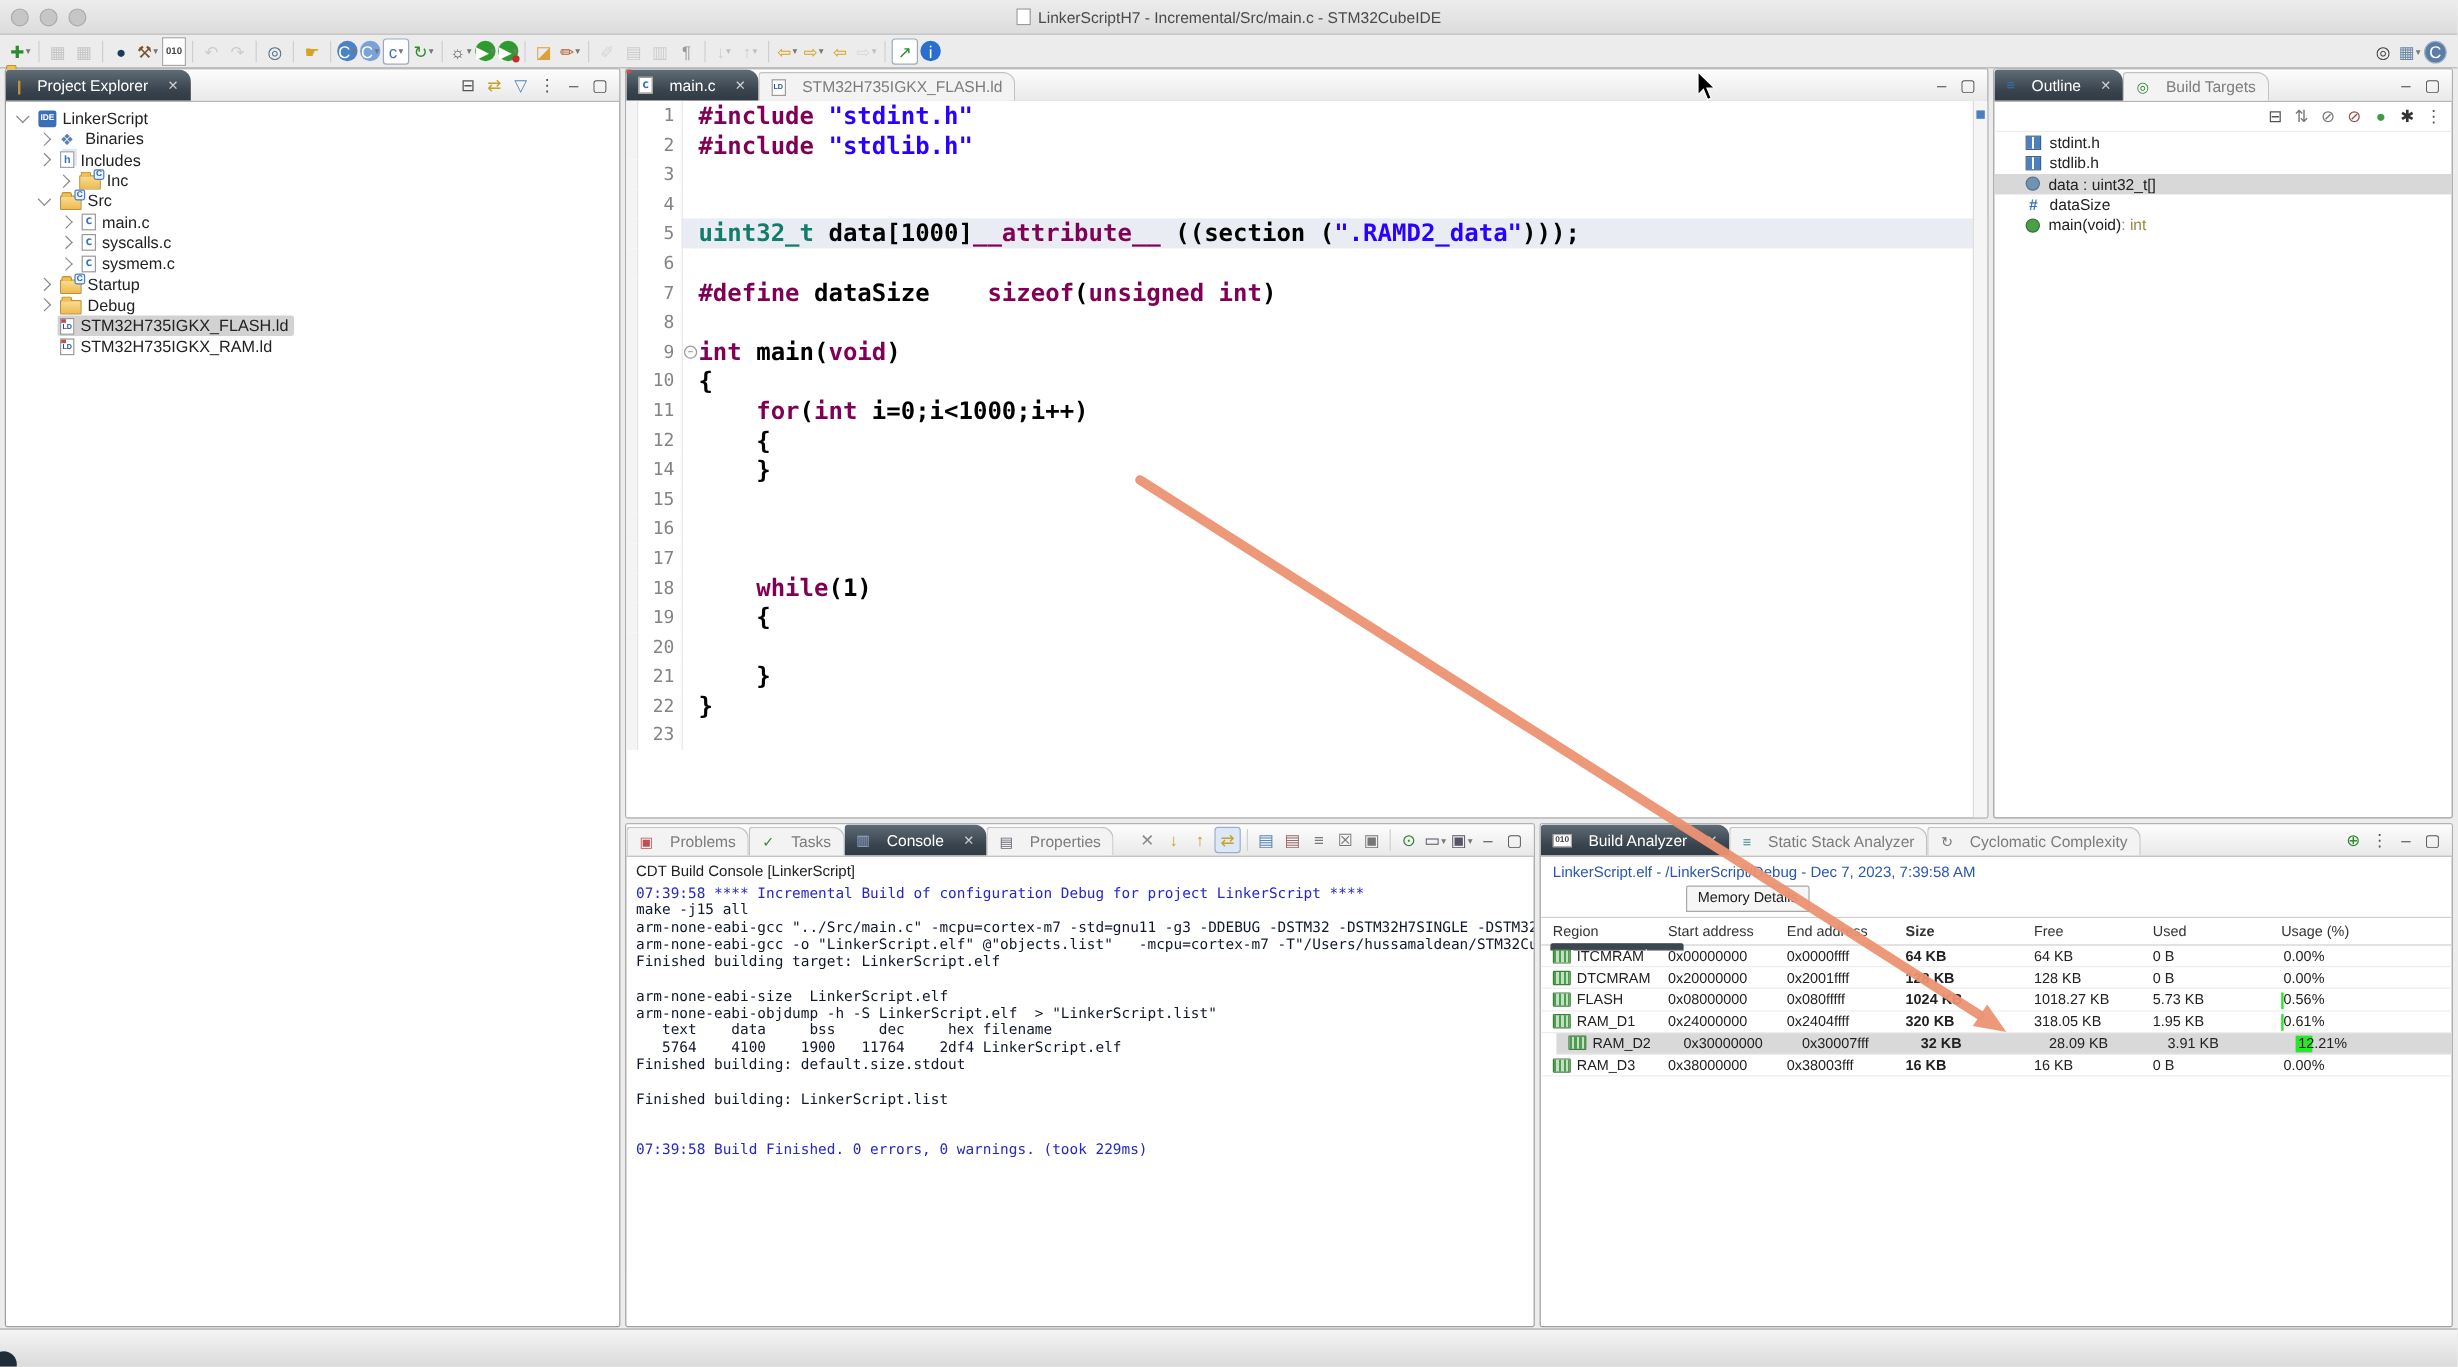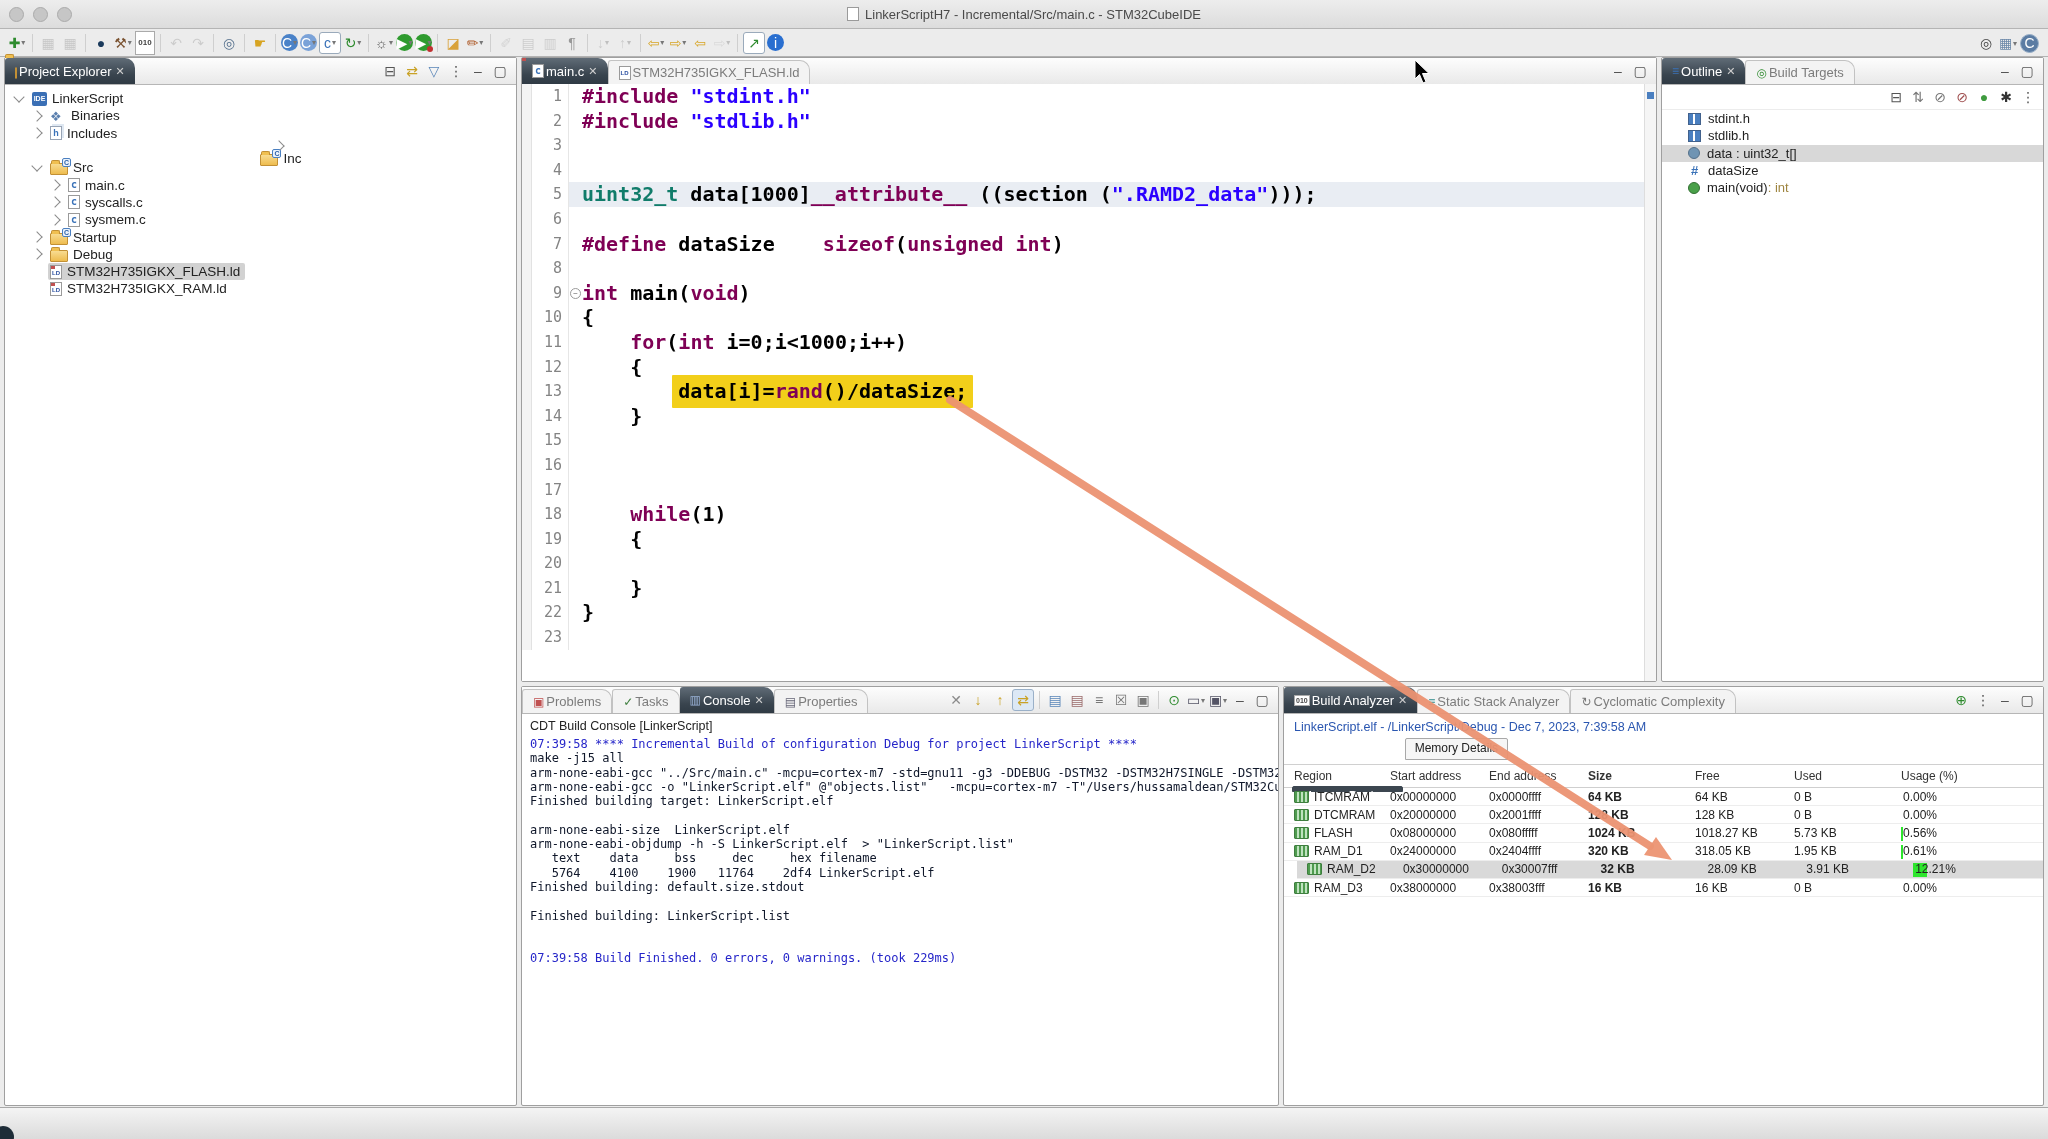--- a/index.html
+++ b/index.html
@@ -25,21 +25,21 @@
   .i.boxed{border:1px solid #9ab0c8;background:#dce8f5;}
   .i.round{border-radius:50%;width:17px;height:17px;min-width:17px;}
   .i .dd{font-size:8px;color:#777;margin-left:1px;}
   .i .dot{position:absolute;right:-1px;bottom:-1px;width:6px;height:6px;border-radius:50%;}
   .sep{width:1px;height:18px;background:#cfcfcf;margin:0 4px;display:inline-block;}
   
   .panel{position:absolute;background:#fff;border:1px solid #9f9f9f;border-radius:2px;box-sizing:border-box;}
   .phead{height:26px;background:linear-gradient(#fdfdfd,#e9e9e9);border-bottom:1px solid #b6b6b6;
      display:flex;align-items:stretch;}
   .tabs{display:flex;flex:1;overflow:hidden;}
-  .tab{display:flex;align-items:center;gap:2px;padding:0 10px;font-size:13px;color:#7c7c7c;
+  .tab{display:flex;align-items:center;gap:14px;padding:0 10px;font-size:13px;color:#7c7c7c;
      border-radius:3px 10px 0 0;white-space:nowrap;}
   .tab.active{background:linear-gradient(#606c77,#39444e 65%,#2f3a44);color:#fff;}
   .tab.framed{border:1px solid #c2c2c2;border-bottom:none;background:#f3f3f3;margin-top:2px;}
   .tab .tclose{font-size:11px;color:#cfcfcf;margin-left:2px;}
   .ptools{display:flex;align-items:center;padding-right:5px;}
   .tico{display:inline-flex;align-items:center;justify-content:center;font-size:12px;}
   
   .ic{width:16px;height:14px;margin-right:5px;position:relative;display:inline-block;flex:none;}
   .ic-project{background:#3a6fb5;border-radius:2px;width:15px;}
   .ic-project::before{content:"IDE";color:#fff;font:bold 7px/14px "Liberation Sans",sans-serif;display:block;text-align:center;}
@@ -326,21 +326,21 @@
             <span>Binaries</span>
           </span>
         </div>
         <div class="trow" style="padding-left: 28px;">
           <span class="chev c"></span>
           <span class="tsel">
             <span class="ic ic-includes"></span>
             <span>Includes</span>
           </span>
         </div>
-        <div class="trow" style="padding-left: 44px; flex-direction: column;">
+        <div class="trow" style="padding-left: 44px;">
           <span class="chev c"></span>
           <span class="tsel">
             <span class="ic ic-folder badge"></span>
             <span>Inc</span>
           </span>
         </div>
         <div class="trow" style="padding-left: 28px;">
           <span class="chev e"></span>
           <span class="tsel">
             <span class="ic ic-folder badge"></span>
@@ -427,21 +427,20 @@
         <div class="cl"><span class="ann"></span><span class="lnum">3</span><span class="fold"></span><span class="ctx"></span></div>
         <div class="cl"><span class="ann"></span><span class="lnum">4</span><span class="fold"></span><span class="ctx"></span></div>
         <div class="cl cur"><span class="ann"></span><span class="lnum">5</span><span class="fold"></span><span class="ctx"><span class="seg t">uint32_t</span><span class="seg p"> data[1000]</span><span class="seg k">__attribute__</span><span class="seg p"> ((section (</span><span class="seg s">".RAMD2_data"</span><span class="seg p">)));</span></span></div>
         <div class="cl"><span class="ann"></span><span class="lnum">6</span><span class="fold"></span><span class="ctx"></span></div>
         <div class="cl"><span class="ann"></span><span class="lnum">7</span><span class="fold"></span><span class="ctx"><span class="seg k">#define</span><span class="seg p"> dataSize    </span><span class="seg k">sizeof</span><span class="seg p">(</span><span class="seg k">unsigned</span><span class="seg p"> </span><span class="seg k">int</span><span class="seg p">)</span></span></div>
         <div class="cl"><span class="ann"></span><span class="lnum">8</span><span class="fold"></span><span class="ctx"></span></div>
         <div class="cl"><span class="ann"></span><span class="lnum">9</span><span class="fold"><span class="fmark">−</span></span><span class="ctx"><span class="seg k">int</span><span class="seg p"> </span><span class="seg b">main</span><span class="seg p">(</span><span class="seg k">void</span><span class="seg p">)</span></span></div>
         <div class="cl"><span class="ann"></span><span class="lnum">10</span><span class="fold"></span><span class="ctx"><span class="seg p">{</span></span></div>
         <div class="cl"><span class="ann"></span><span class="lnum">11</span><span class="fold"></span><span class="ctx"><span class="seg p">    </span><span class="seg k">for</span><span class="seg p">(</span><span class="seg k">int</span><span class="seg p"> i=0;i&lt;1000;i++)</span></span></div>
         <div class="cl"><span class="ann"></span><span class="lnum">12</span><span class="fold"></span><span class="ctx"><span class="seg p">    {</span></span></div>
-        <div class="cl"><span class="ann"></span><span class="lnum">13</span><span class="fold"></span><span class="ctx"><span class="seg p">        </span><span class="hlwrap"><span class="seg p">data[i]=</span><span class="seg k">rand</span><span class="seg p">()/dataSize;</span></span></span></div>
         <div class="cl"><span class="ann"></span><span class="lnum">14</span><span class="fold"></span><span class="ctx"><span class="seg p">    }</span></span></div>
         <div class="cl"><span class="ann"></span><span class="lnum">15</span><span class="fold"></span><span class="ctx"></span></div>
         <div class="cl"><span class="ann"></span><span class="lnum">16</span><span class="fold"></span><span class="ctx"></span></div>
         <div class="cl"><span class="ann"></span><span class="lnum">17</span><span class="fold"></span><span class="ctx"></span></div>
         <div class="cl"><span class="ann"></span><span class="lnum">18</span><span class="fold"></span><span class="ctx"><span class="seg p">    </span><span class="seg k">while</span><span class="seg p">(1)</span></span></div>
         <div class="cl"><span class="ann"></span><span class="lnum">19</span><span class="fold"></span><span class="ctx"><span class="seg p">    {</span></span></div>
         <div class="cl"><span class="ann"></span><span class="lnum">20</span><span class="fold"></span><span class="ctx"></span></div>
         <div class="cl"><span class="ann"></span><span class="lnum">21</span><span class="fold"></span><span class="ctx"><span class="seg p">    }</span></span></div>
         <div class="cl"><span class="ann"></span><span class="lnum">22</span><span class="fold"></span><span class="ctx"><span class="seg p">}</span></span></div>
         <div class="cl"><span class="ann"></span><span class="lnum">23</span><span class="fold"></span><span class="ctx"></span></div>

